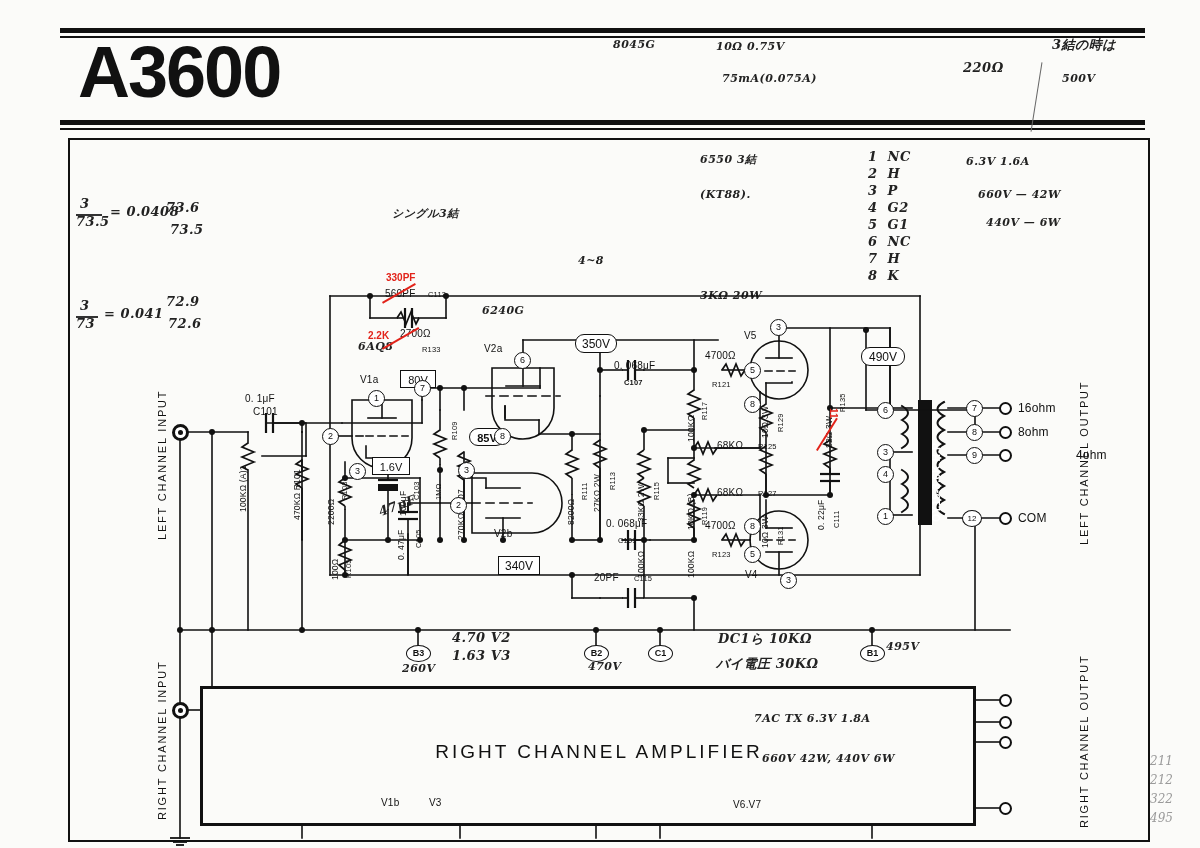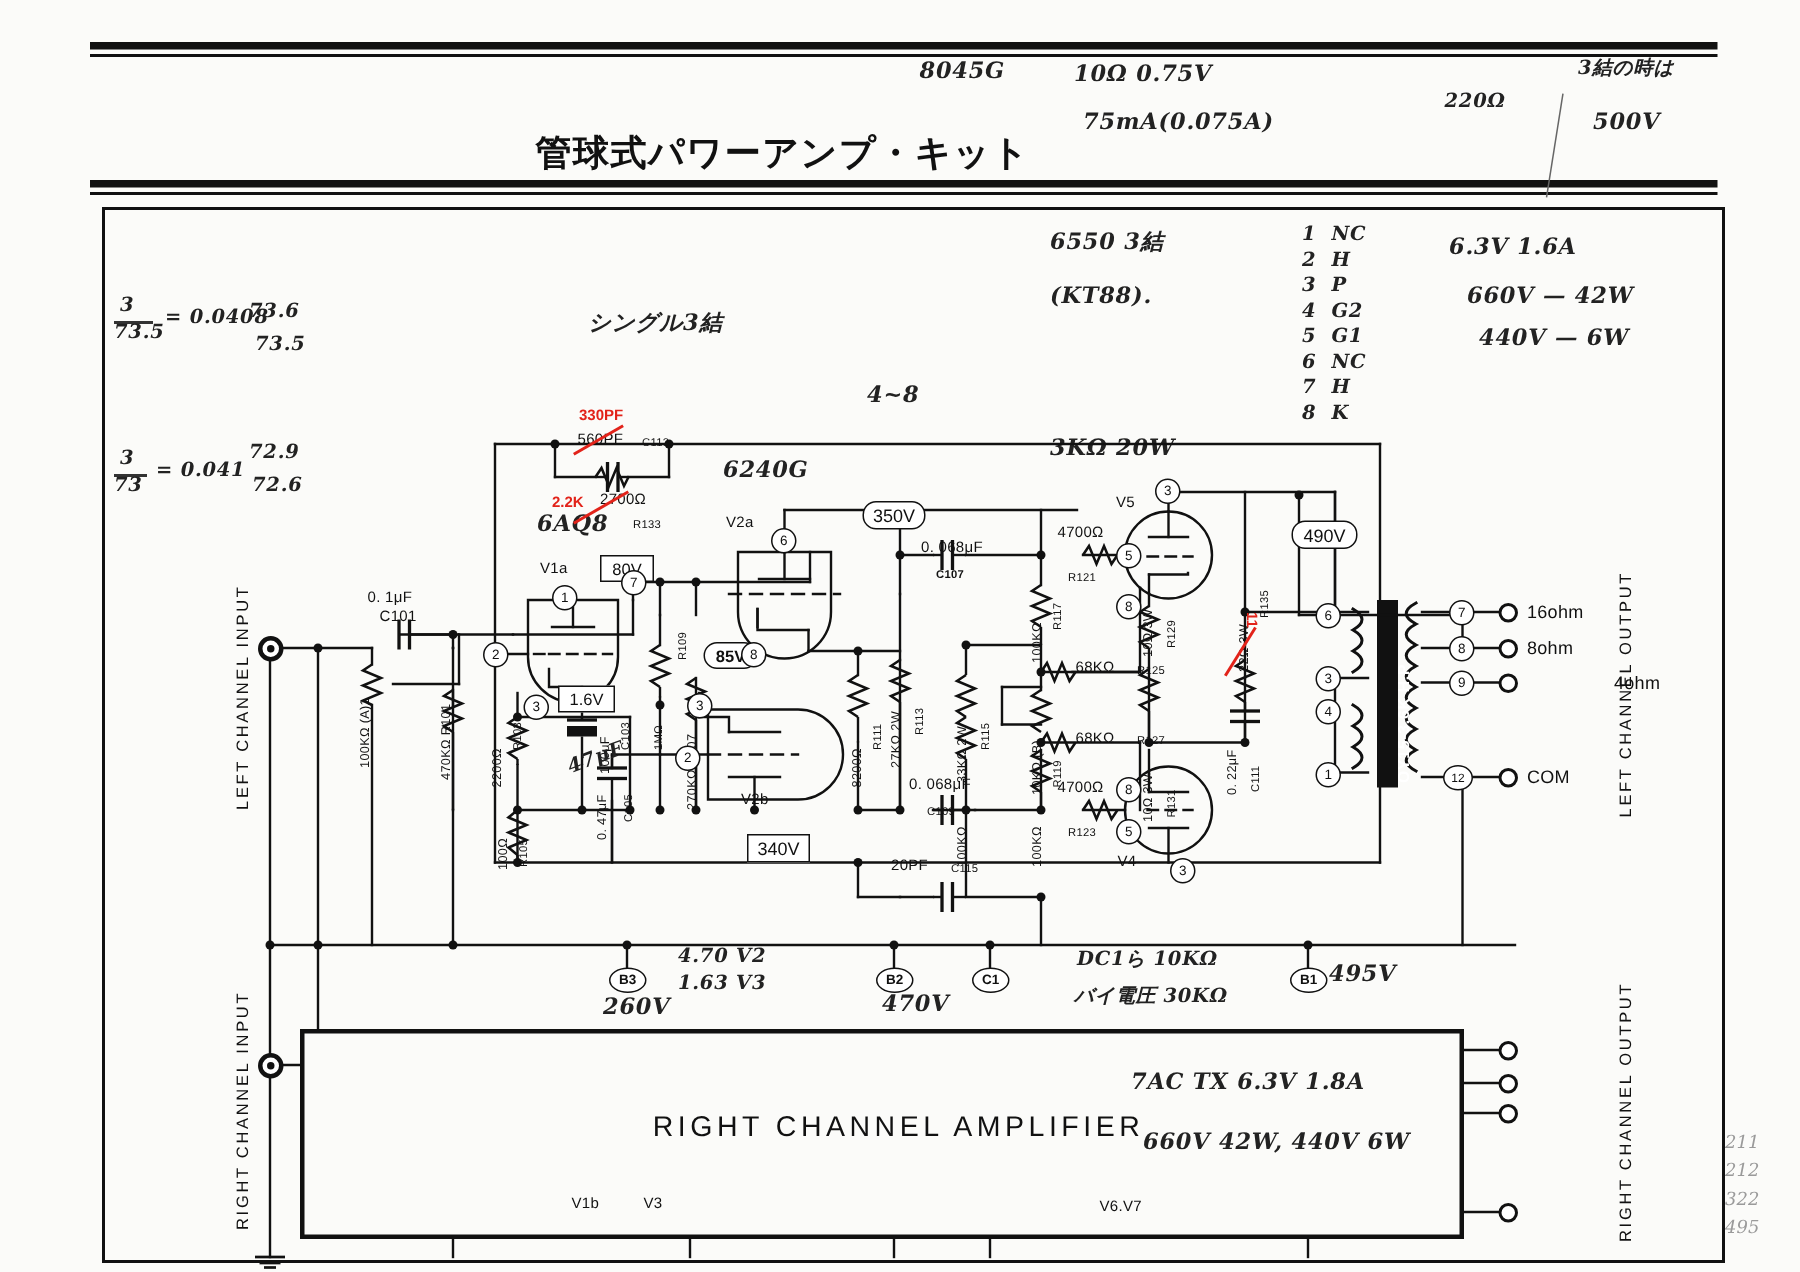--- a/index.html
+++ b/index.html
@@ -18,21 +18,21 @@
   
   .abs{position:absolute;}
   .lbl{position:absolute;white-space:nowrap;font-size:10px;letter-spacing:.2px;color:#111;}
   .lbl.sm{font-size:8.5px;}
   .lbl.xs{font-size:7.5px;}
   .vert{transform-origin:0 0;transform:rotate(-90deg);}
   .hand{
     font-family:"DejaVu Serif", serif;
     font-style:italic;
     color:#222;
-    font-size:15px;
+    font-size:11px;
     white-space:nowrap;
     position:absolute;
     letter-spacing:.5px;
     font-weight:600;
   }
   .hand.sm{font-size:13px;}
   .red{color:#e2231a;font-family:"Liberation Sans",sans-serif;font-style:normal;font-weight:bold;font-size:10px;}
   .strike{position:absolute;background:#e2231a;height:2px;transform-origin:0 0;}
   
   #hdr-rule-top{left:60px;top:28px;width:1085px;height:5px;background:#111;}
@@ -73,21 +73,21 @@
     font-size:19px;letter-spacing:3px;color:#111;
   }
 </style>
 </head>
 <body>
 
 <div id="page">
 
   <div class="abs" id="hdr-rule-top"></div>
   <div class="abs" id="hdr-rule-top2"></div>
-  <div class="abs" id="title-sub">管球式パワーアンプ・キット</div>
+  <div class="abs" id="title-main">A3600</div>
   <div class="abs" id="hdr-rule-bot"></div>
   <div class="abs" id="hdr-rule-bot2"></div>
 
   <div class="hand" style="left:613px;top:38px;">8045G</div>
   <div class="hand" style="left:716px;top:40px;">10Ω 0.75V</div>
   <div class="hand" style="left:722px;top:72px;">75mA(0.075A)</div>
   <div class="hand sm" style="left:963px;top:60px;">220Ω</div>
   <div class="hand sm" style="left:1052px;top:36px;">3結の時は</div>
   <div class="hand" style="left:1062px;top:72px;">500V</div>
   <div class="abs" style="left:1036px;top:62px;width:1px;height:70px;background:#666;transform:rotate(9deg);"></div>

